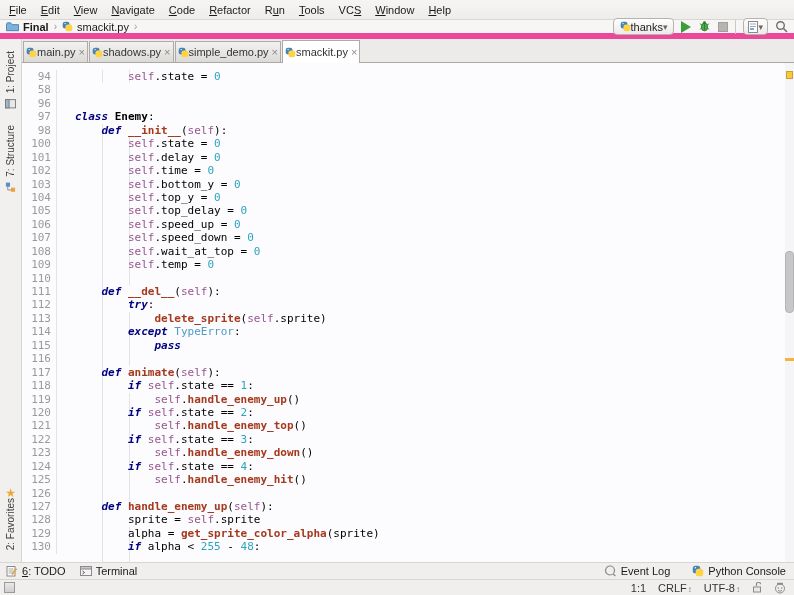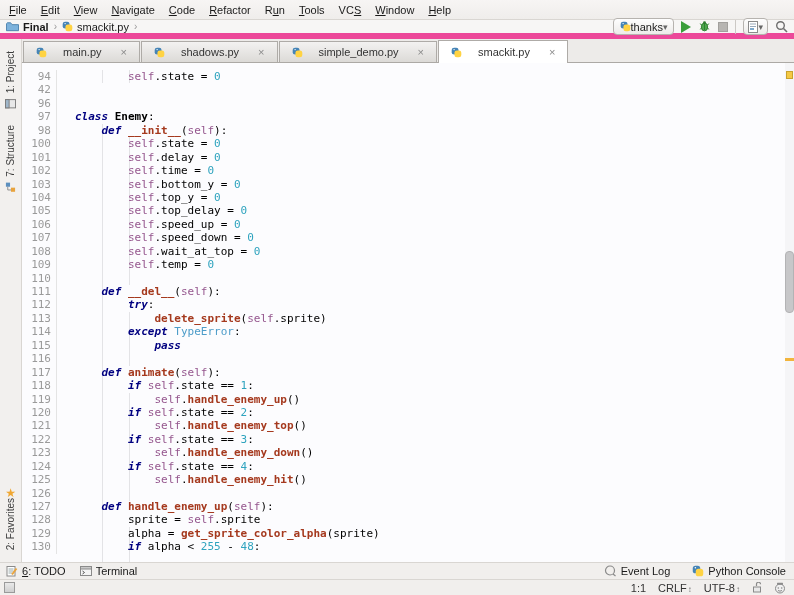--- a/index.html
+++ b/index.html
@@ -30,21 +30,21 @@
   .main-row { display:flex; flex:1 1 auto; min-height:0; }
   .stripe { width:22px; background:#F2F0EE; border-right:1px solid #D9D6D2; display:flex; flex-direction:column; align-items:center; padding:4px 0; flex:none; }
   .stripe-btn { writing-mode:vertical-rl; transform:rotate(180deg); display:flex; align-items:center; gap:5px; font-size:10px; color:#3c3c3c; padding:8px 0; cursor:default; }
   .stripe-btn .s-icon { transform:rotate(180deg); line-height:0; }
   .stripe-spacer { flex:1; }
 
   .editor-col { flex:1; display:flex; flex-direction:column; min-width:0; }
 
   
   .tabbar { height:24px; background:#EDEBE9; border-bottom:1px solid #ACA9A5; display:flex; align-items:flex-end; padding-left:1px; flex:none; }
-  .tab { display:flex; align-items:center; gap:16px; height:21px; padding:0 12px; margin-right:1px; border:1px solid #AEABA7; border-bottom:none; background:linear-gradient(#F3F2F1,#DCDAD7); font-size:11px; color:#333; }
+  .tab { display:flex; align-items:center; gap:0; height:21px; padding:0 2px; margin-right:1px; border:1px solid #AEABA7; border-bottom:none; background:linear-gradient(#F3F2F1,#DCDAD7); font-size:11px; color:#333; }
   .tab.active { background:#FFFFFF; height:23px; position:relative; top:1px; }
   .tab .close { color:#8a8a8a; font-size:11px; margin-left:3px; }
 
   
   .editor { position:relative; flex:1; background:#FCFCFE; overflow:hidden; font-family:"DejaVu Sans Mono", monospace; font-size:11px; }
   .code-scroll { position:absolute; inset:0 9px 0 0; padding-top:7px; }
   .code-line { display:flex; height:13.45px; line-height:13.45px; white-space:pre; }
   .gutter-num { width:35px; flex:none; text-align:right; padding-right:5px; color:#9A9A9A; border-right:1px solid #E4E4E4; background:#FCFCFE; }
   .line-text { padding-left:18px; white-space:pre; color:#000; }
   .tk-p { color:#000000; }
@@ -248,21 +248,21 @@
         <div class="indent-guide" style="left:80px; top:7px;  height:13px;"></div>
         <div class="indent-guide" style="left:107px; top:7px; height:13px;"></div>
         <div class="indent-guide" style="left:80px;  top:61px; bottom:0;"></div>
         <div class="indent-guide" style="left:107px; top:74px;  height:148px;"></div>
         <div class="indent-guide" style="left:107px; top:249px; height:54px;"></div>
         <div class="indent-guide" style="left:107px; top:330px; height:108px;"></div>
         <div class="indent-guide" style="left:107px; top:464px; bottom:0;"></div>
 
         <div class="code-scroll" id="code-lines">
             <div class="code-line"><span class="gutter-num">94</span><span class="line-text"><span class="tk-p">        </span><span class="tk-s">self</span><span class="tk-p">.state = </span><span class="tk-n">0</span></span></div>
-            <div class="code-line"><span class="gutter-num">42</span><span class="line-text"></span></div>
+            <div class="code-line"><span class="gutter-num">58</span><span class="line-text"></span></div>
             <div class="code-line"><span class="gutter-num">96</span><span class="line-text"></span></div>
             <div class="code-line"><span class="gutter-num">97</span><span class="line-text"><span class="tk-k">class </span><span class="tk-c">Enemy</span><span class="tk-p">:</span></span></div>
             <div class="code-line"><span class="gutter-num">98</span><span class="line-text"><span class="tk-p">    </span><span class="tk-k">def </span><span class="tk-f">__init__</span><span class="tk-p">(</span><span class="tk-s">self</span><span class="tk-p">):</span></span></div>
             <div class="code-line"><span class="gutter-num">100</span><span class="line-text"><span class="tk-p">        </span><span class="tk-s">self</span><span class="tk-p">.state = </span><span class="tk-n">0</span></span></div>
             <div class="code-line"><span class="gutter-num">101</span><span class="line-text"><span class="tk-p">        </span><span class="tk-s">self</span><span class="tk-p">.delay = </span><span class="tk-n">0</span></span></div>
             <div class="code-line"><span class="gutter-num">102</span><span class="line-text"><span class="tk-p">        </span><span class="tk-s">self</span><span class="tk-p">.time = </span><span class="tk-n">0</span></span></div>
             <div class="code-line"><span class="gutter-num">103</span><span class="line-text"><span class="tk-p">        </span><span class="tk-s">self</span><span class="tk-p">.bottom_y = </span><span class="tk-n">0</span></span></div>
             <div class="code-line"><span class="gutter-num">104</span><span class="line-text"><span class="tk-p">        </span><span class="tk-s">self</span><span class="tk-p">.top_y = </span><span class="tk-n">0</span></span></div>
             <div class="code-line"><span class="gutter-num">105</span><span class="line-text"><span class="tk-p">        </span><span class="tk-s">self</span><span class="tk-p">.top_delay = </span><span class="tk-n">0</span></span></div>
             <div class="code-line"><span class="gutter-num">106</span><span class="line-text"><span class="tk-p">        </span><span class="tk-s">self</span><span class="tk-p">.speed_up = </span><span class="tk-n">0</span></span></div>

